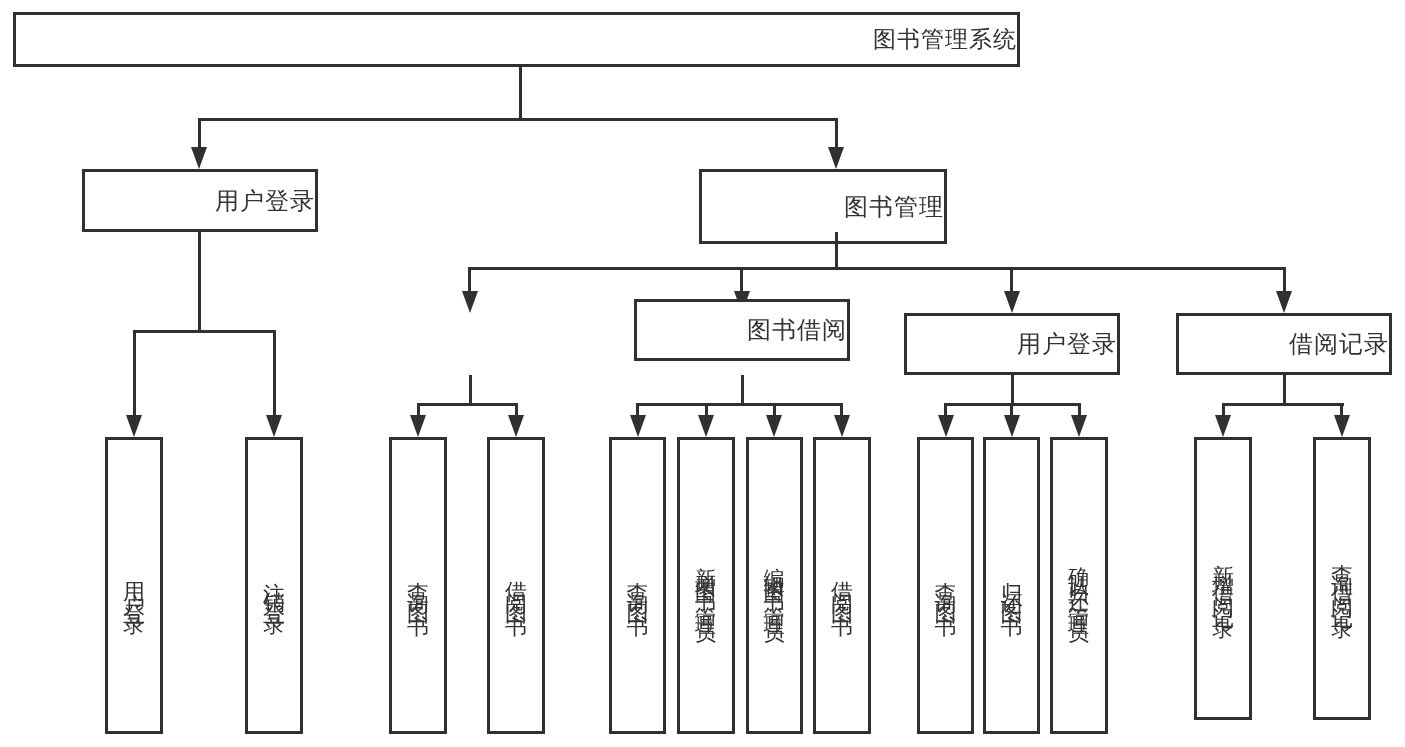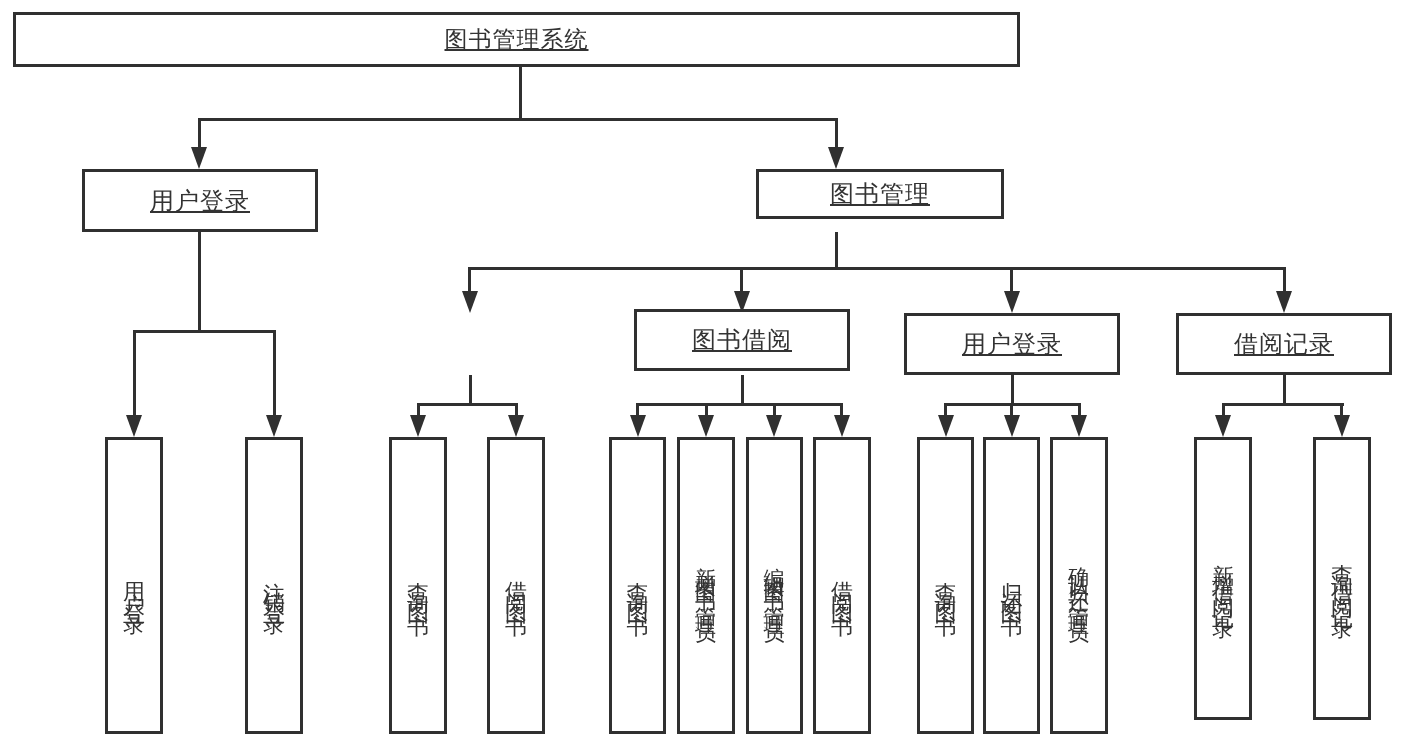--- a/index.html
+++ b/index.html
@@ -15,26 +15,25 @@
     background:#ffffff;
     overflow:hidden;
   }
   .box{
     position:absolute;
     box-sizing:border-box;
     border:3px solid var(--line);
     background:#ffffff;
     display:flex;
     align-items:center;
-    justify-content:center;
+    justify-content:flex-end;
     color:var(--text);
     font-size:24px;
     letter-spacing:1px;
     white-space:nowrap;
-    text-decoration:underline;
   }
   .leaf{
     position:absolute;
     box-sizing:border-box;
     border:3px solid var(--line);
     background:#ffffff;
     display:flex;
     align-items:center;
     justify-content:center;
   }
@@ -84,21 +83,21 @@
   <div class="ln" style="left:519px;top:67px;width:3px;height:53px;"></div>
   <div class="ln" style="left:198px;top:118px;width:640px;height:3px;"></div>
   <div class="ln" style="left:198px;top:118px;width:3px;height:32px;"></div>
   <div class="ah" style="left:191px;top:147px;"></div>
   <div class="ln" style="left:835px;top:118px;width:3px;height:32px;"></div>
   <div class="ah" style="left:828px;top:147px;"></div>
 
   <div class="box" style="left:82px;top:169px;width:236px;height:63px;">
     <span>用户登录</span>
   </div>
-  <div class="box" style="left:756px;top:169px;width:248px;height:50px;">
+  <div class="box" style="left:699px;top:169px;width:248px;height:75px;">
     <span>图书管理</span>
   </div>
 
   <div class="ln" style="left:198px;top:232px;width:3px;height:100px;"></div>
   <div class="ln" style="left:133px;top:330px;width:143px;height:3px;"></div>
   <div class="ln" style="left:133px;top:330px;width:3px;height:88px;"></div>
   <div class="ah" style="left:126px;top:415px;"></div>
   <div class="ln" style="left:273px;top:330px;width:3px;height:88px;"></div>
   <div class="ah" style="left:266px;top:415px;"></div>
 
@@ -106,21 +105,21 @@
   <div class="ln" style="left:469px;top:267px;width:817px;height:3px;"></div>
   <div class="ln" style="left:468px;top:267px;width:3px;height:28px;"></div>
   <div class="ah" style="left:462px;top:291px;"></div>
   <div class="ln" style="left:740px;top:267px;width:3px;height:28px;"></div>
   <div class="ah" style="left:734px;top:291px;"></div>
   <div class="ln" style="left:1010px;top:267px;width:3px;height:28px;"></div>
   <div class="ah" style="left:1004px;top:291px;"></div>
   <div class="ln" style="left:1283px;top:267px;width:3px;height:28px;"></div>
   <div class="ah" style="left:1276px;top:291px;"></div>
 
-  <div class="box" style="left:634px;top:309px;width:216px;height:62px;">
+  <div class="box" style="left:634px;top:299px;width:216px;height:62px;">
     <span>图书借阅</span>
   </div>
   <div class="box" style="left:904px;top:313px;width:216px;height:62px;">
     <span>用户登录</span>
   </div>
   <div class="box" style="left:1176px;top:313px;width:216px;height:62px;">
     <span>借阅记录</span>
   </div>
 
   <div class="ln" style="left:469px;top:375px;width:3px;height:30px;"></div>

